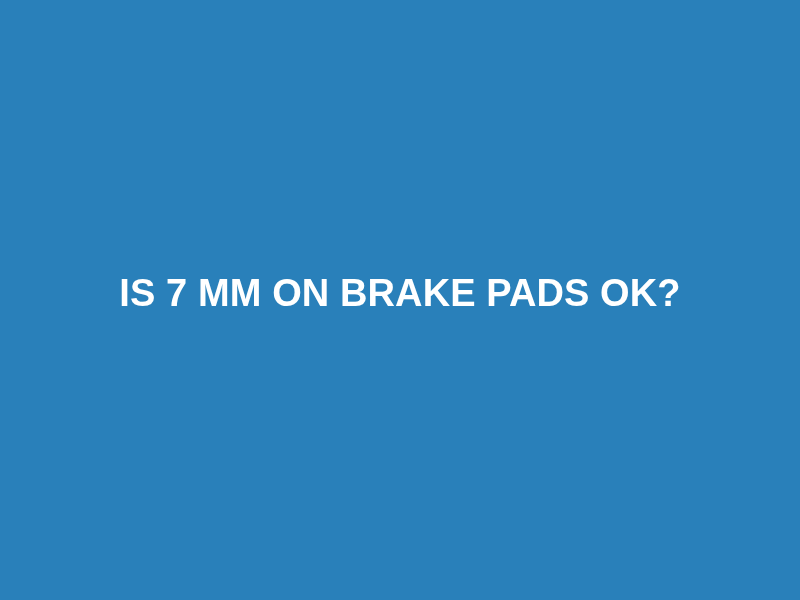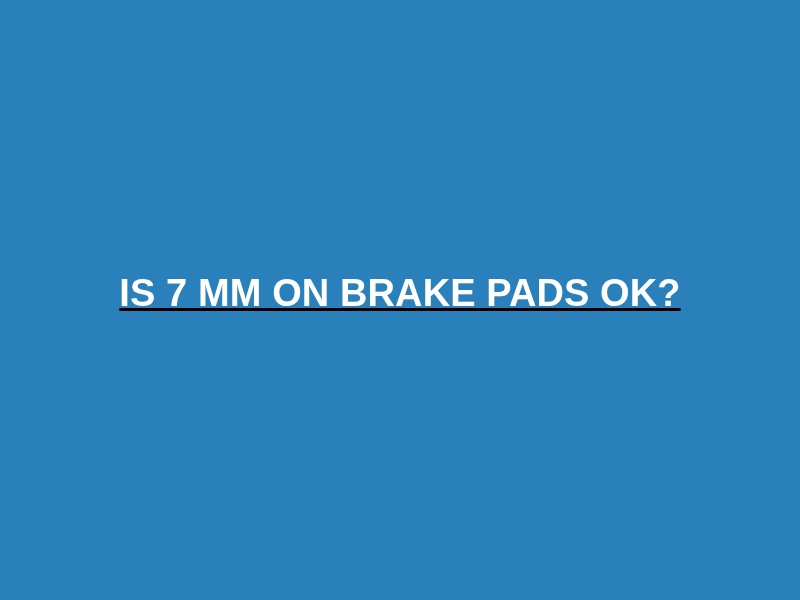--- a/index.html
+++ b/index.html
@@ -18,21 +18,20 @@
   
   .title-card {
     position: relative;
     box-sizing: border-box;
     width: 800px;
     height: 600px;
     background-color: #2980ba;
     display: flex;
     align-items: center;
     justify-content: center;
-    text-decoration: underline;
   }
 
   
   .headline-wrap {
     width: 100%;
     padding: 0 40px;
     box-sizing: border-box;
     text-align: center;
     transform: translateY(-7px);
   }

